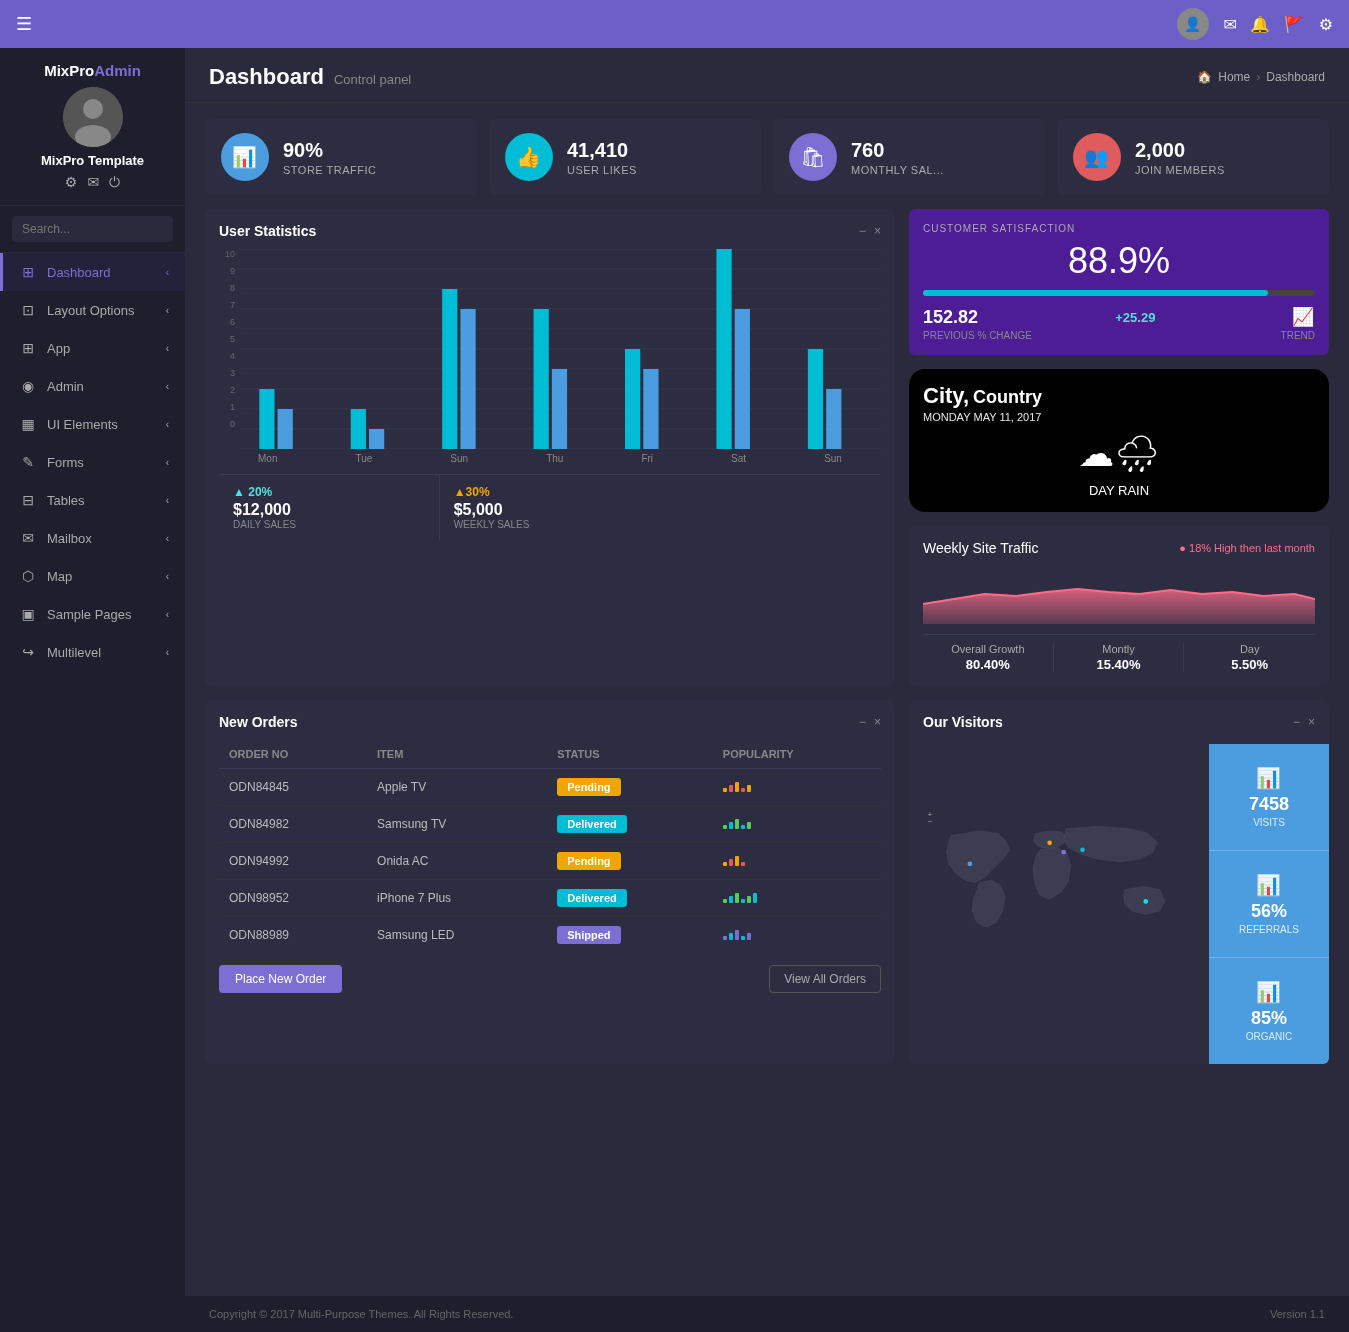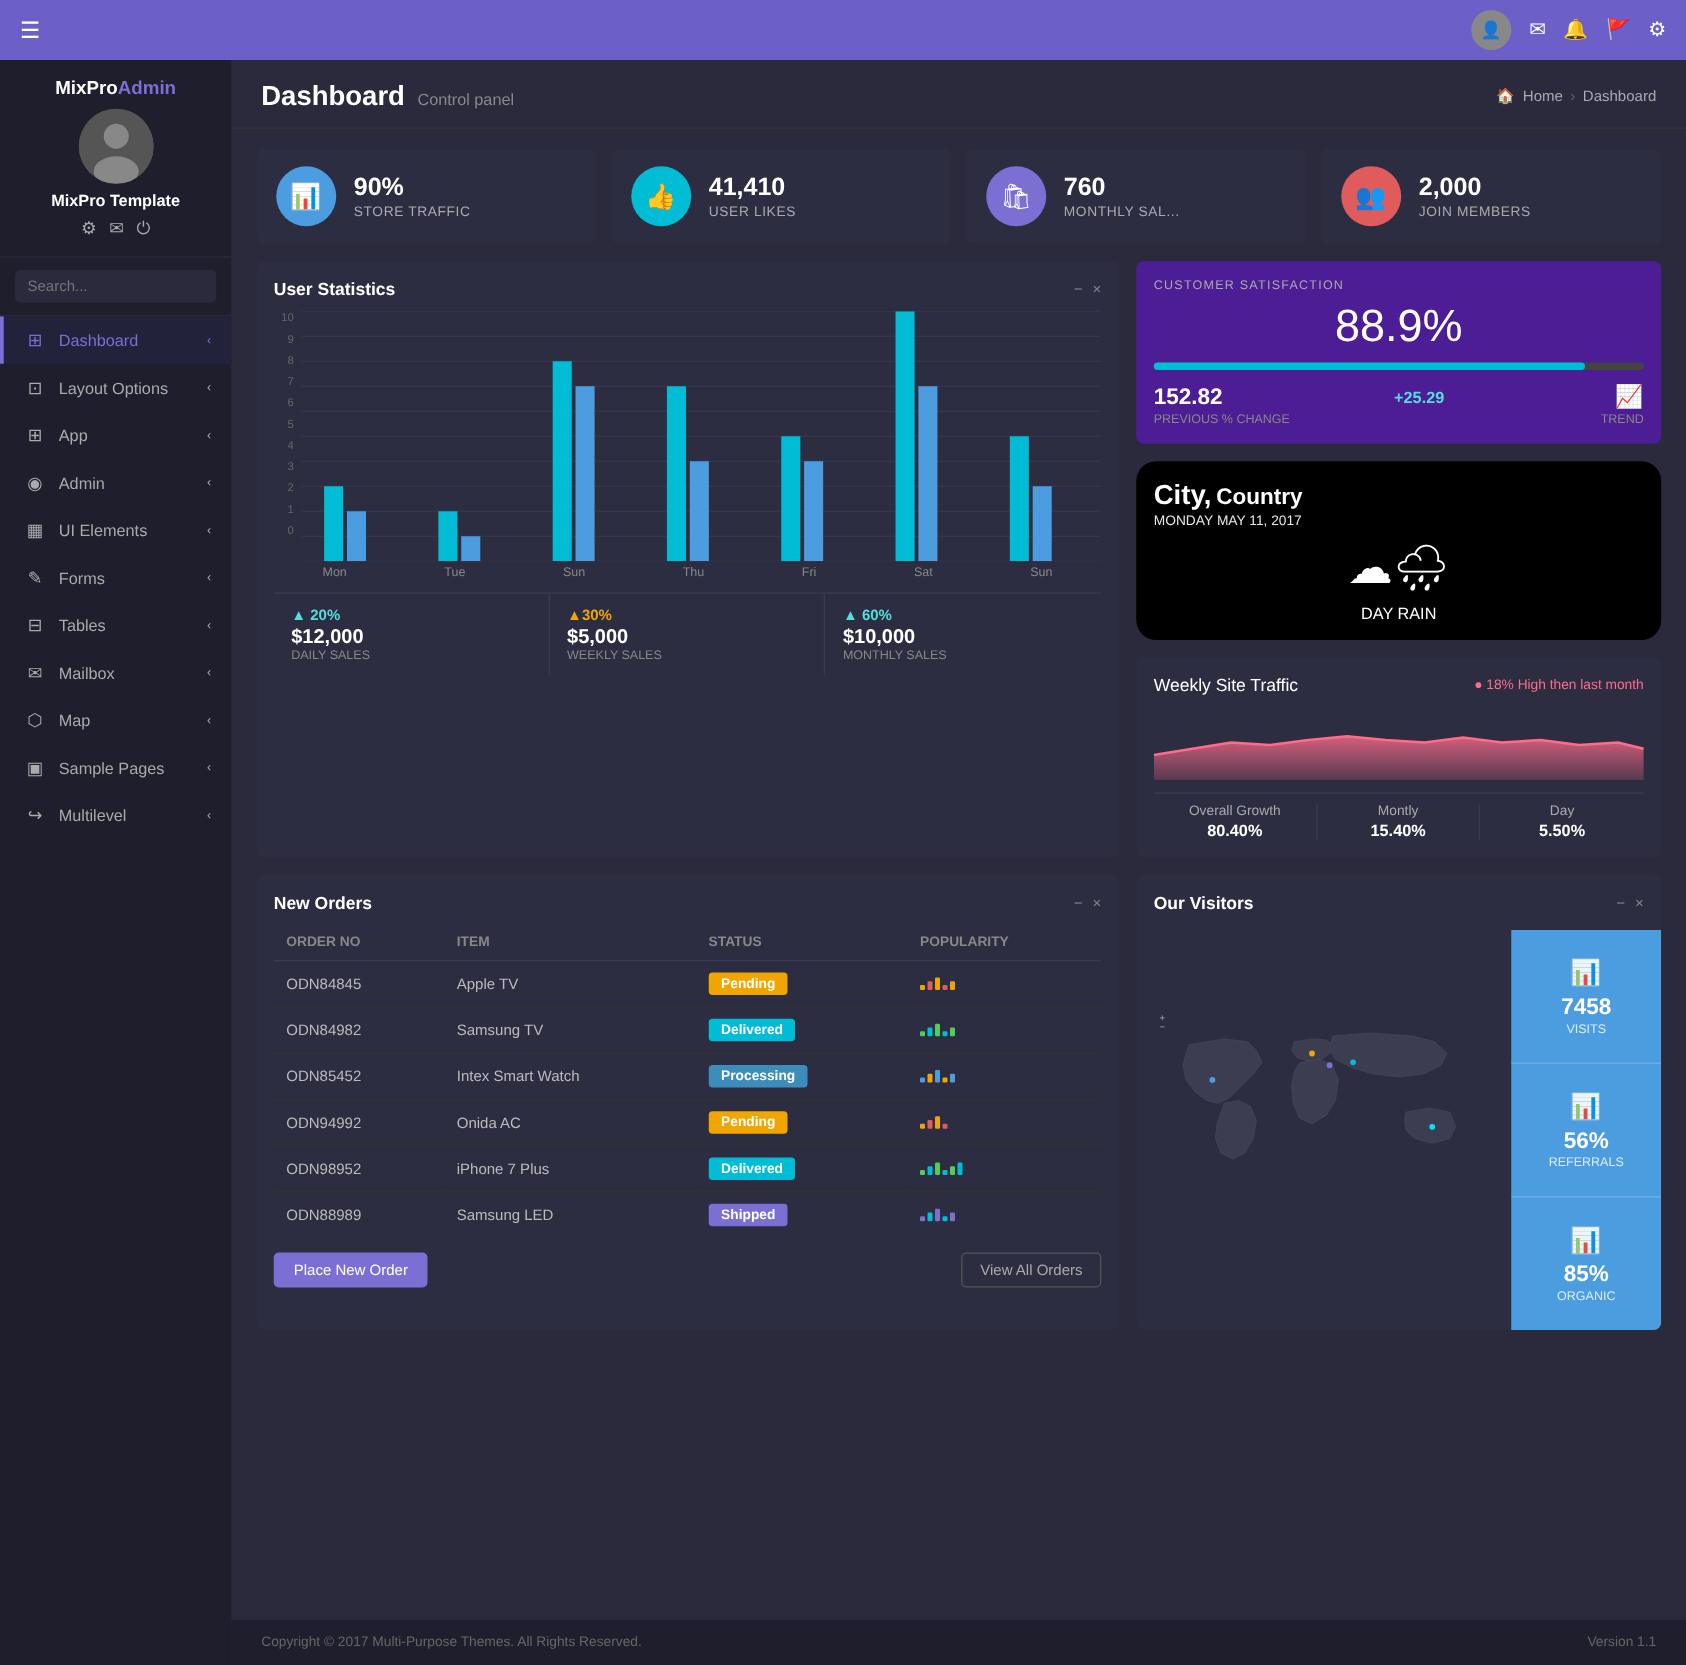--- a/index.html
+++ b/index.html
@@ -367,25 +367,20 @@
           <div class="chart-stats">
             <div class="chart-stat">
               <div class="chart-stat-pct" style="color:#5dd">▲ 20%</div>
               <div class="chart-stat-val">$12,000</div>
               <div class="chart-stat-lbl">DAILY SALES</div>
             </div>
             <div class="chart-stat">
               <div class="chart-stat-pct" style="color:#f0a500">▲30%</div>
               <div class="chart-stat-val">$5,000</div>
               <div class="chart-stat-lbl">WEEKLY SALES</div>
-            </div>
-            <div class="chart-stat">
-              <div class="chart-stat-pct" style="color:#5dd">▲ 60%</div>
-              <div class="chart-stat-val">$10,000</div>
-              <div class="chart-stat-lbl">MONTHLY SALES</div>
             </div>
           </div>
         </div>
 
         <div class="right-panels">
 
           <div class="satisfaction-card">
             <div class="sat-title">CUSTOMER SATISFACTION</div>
             <div class="sat-value">88.9%</div>
             <div class="sat-bar">
@@ -491,34 +486,20 @@
     <td>ODN84982</td>
     <td>Samsung TV</td>
     <td><span class="status-badge badge-delivered">Delivered</span></td>
     <td>
                     <div class="mini-bar">
                       <span style="height:4px;background:#5c5"></span>
                       <span style="height:7px;background:#00bcd4"></span>
                       <span style="height:10px;background:#5c5"></span>
                       <span style="height:4px;background:#00bcd4"></span>
                       <span style="height:7px;background:#5c5"></span>
-                    </div>
-                  </td>
-  </tr>
-                <tr>
-    <td>ODN85452</td>
-    <td>Intex Smart Watch</td>
-    <td><span class="status-badge badge-processing">Processing</span></td>
-    <td>
-                    <div class="mini-bar">
-                      <span style="height:4px;background:#4c9de0"></span>
-                      <span style="height:7px;background:#f0a500"></span>
-                      <span style="height:10px;background:#4c9de0"></span>
-                      <span style="height:4px;background:#f0a500"></span>
-                      <span style="height:7px;background:#4c9de0"></span>
                     </div>
                   </td>
   </tr>
                 <tr>
     <td>ODN94992</td>
     <td>Onida AC</td>
     <td><span class="status-badge badge-pending">Pending</span></td>
     <td>
                     <div class="mini-bar">
                       <span style="height:4px;background:#f0a500"></span>

